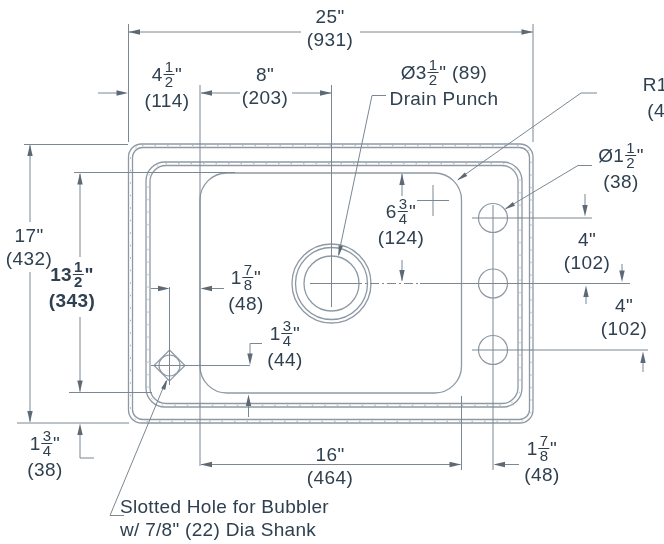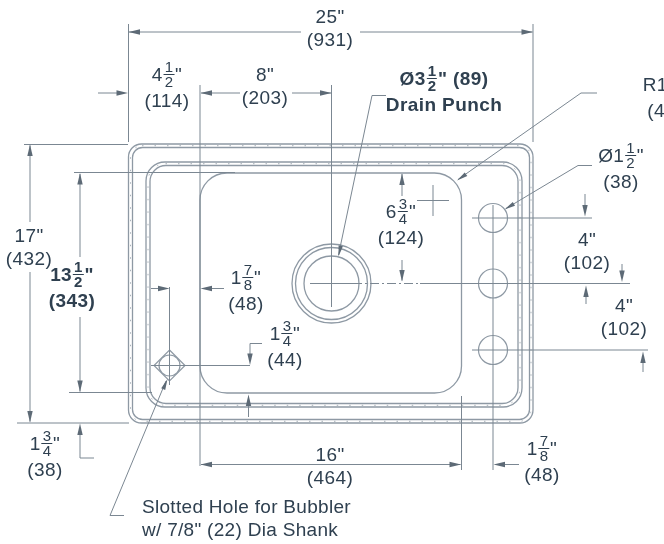--- a/index.html
+++ b/index.html
@@ -214,21 +214,21 @@
   <div class="lbl" style="left:167px;top:62px;">
     <div><span>4</span><span class="frac"><span class="n">1</span><span class="d">2</span></span><span>"</span></div>
     <div>(114)</div>
   </div>
 
   <div class="lbl" style="left:265px;top:63px;">
     <div><span>8</span><span>"</span></div>
     <div>(203)</div>
   </div>
 
-  <div class="lbl" style="left:444px;top:66px;font-weight:bold;">
+  <div class="lbl" style="left:444px;top:60px;">
     <div><span>Ø</span><span>3</span><span class="frac"><span class="n">1</span><span class="d">2</span></span><span>"</span><span> (89)</span></div>
     <div>Drain Punch</div>
   </div>
 
   <div class="lbl" style="left:621px;top:72px;margin-left:44px;">
     <div><span>R</span><span>1</span><span class="frac"><span class="n">3</span><span class="d">4</span></span><span>"</span></div>
     <div>(44)</div>
   </div>
 
   <div class="lbl" style="left:621px;top:143px;">
@@ -279,18 +279,18 @@
   <div class="lbl" style="left:330px;top:443px;">
     <div><span>16</span><span>"</span></div>
     <div>(464)</div>
   </div>
 
   <div class="lbl" style="left:542px;top:436px;">
     <div><span>1</span><span class="frac"><span class="n">7</span><span class="d">8</span></span><span>"</span></div>
     <div>(48)</div>
   </div>
 
-  <div class="note" style="left:142px;top:495px;">
+  <div class="note" style="left:120px;top:495px;">
     <div>Slotted Hole for Bubbler</div>
     <div>w/ 7/8" (22) Dia Shank</div>
   </div>
 
 </div>
 
 </body></html>

